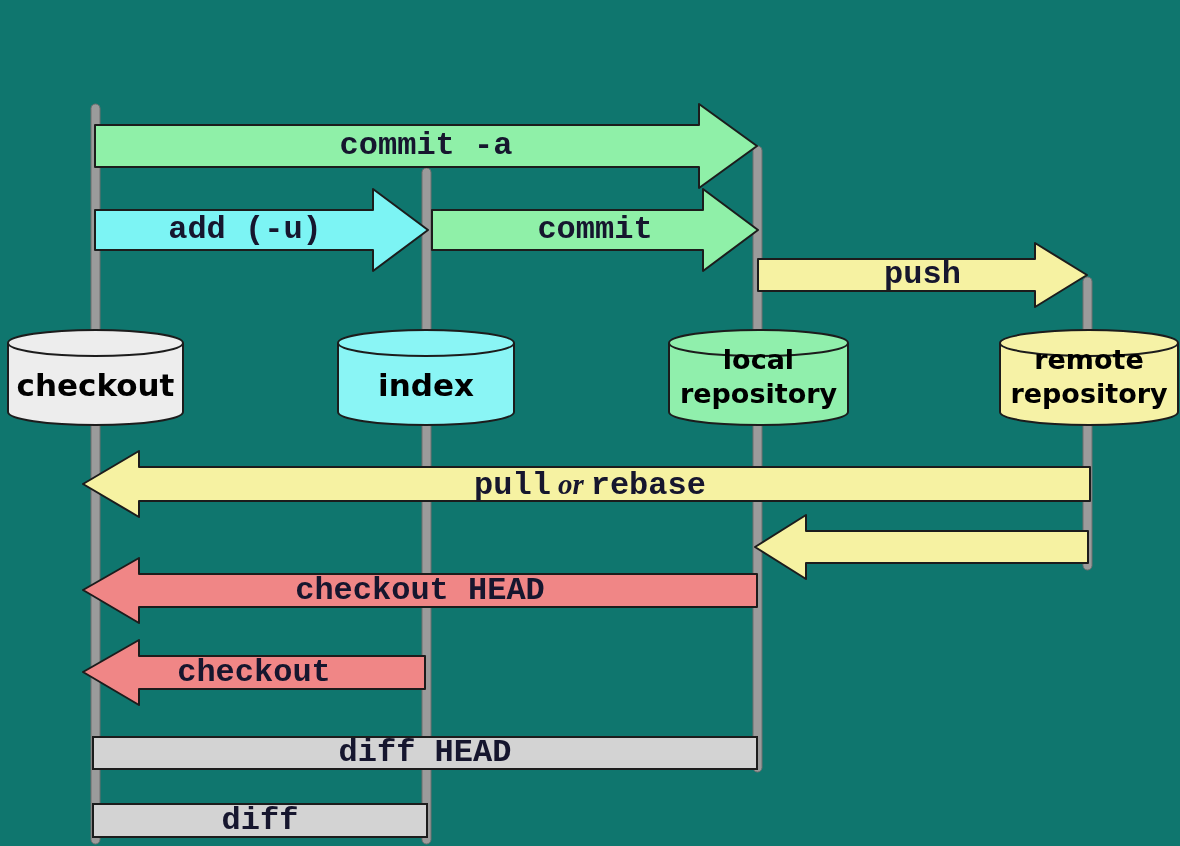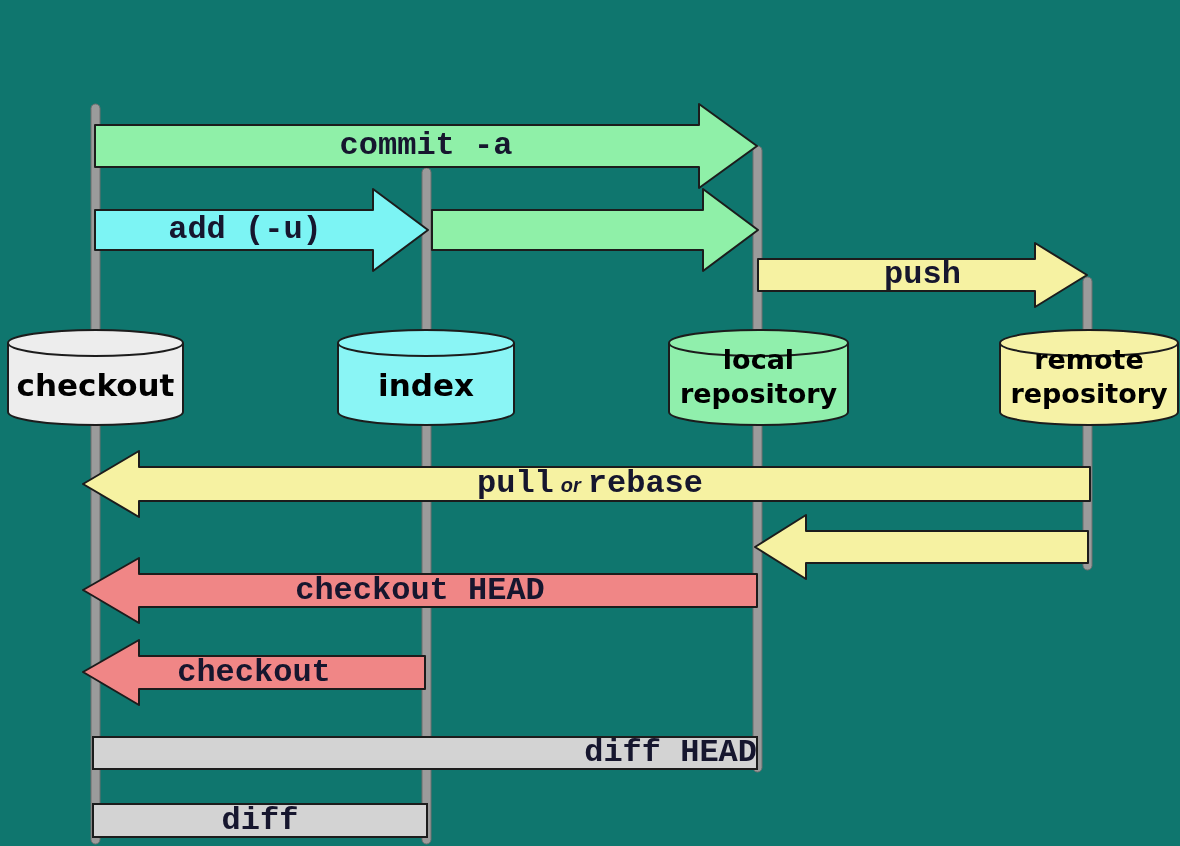--- a/index.html
+++ b/index.html
@@ -7,22 +7,22 @@
     position:relative;width:1180px;height:846px;background:#0f766e;overflow:hidden;
     font-family:"Liberation Sans",sans-serif;
   }
   svg.layer{position:absolute;left:0;top:0;}
   .cmd{
     position:absolute;text-align:center;white-space:nowrap;
     font-family:"Liberation Mono","DejaVu Sans Mono",monospace;
     font-weight:bold;font-size:32px;color:#16162e;
   }
   .cmd .or-word{
-    font-family:Liberation Sans, sans-serif;
-    font-style:italic;font-weight:600;font-size:20px;padding:0 7px;
+    font-family:Liberation Serif, serif;
+    font-style:italic;font-weight:600;font-size:29px;padding:0 7px;
   }
   .node-label{
     position:absolute;text-align:center;color:#000;
     font-family:"DejaVu Sans","Liberation Sans",sans-serif;font-weight:800;
   }
   .node-label.one-line{font-size:31px;line-height:38px;}
   .node-label.two-line{font-size:27px;line-height:34px;}
 </style>
 </head>
 <body>
@@ -61,29 +61,30 @@
       <ellipse cx="758.5" cy="343" rx="89.5" ry="13" stroke="#1c1c1c" stroke-width="2" fill="#90EFAC"></ellipse>
     </g>
     <g>
       <path d="M1000,343 L1000,412 A89,13 0 0 0 1178,412 L1178,343" stroke="#1c1c1c" stroke-width="2" fill="#F6F2A6"></path>
       <ellipse cx="1089" cy="343" rx="89" ry="13" stroke="#1c1c1c" stroke-width="2" fill="#F6F2A6"></ellipse>
     </g>
   </svg>
 
   <div class="cmd" style="left:95px;top:125px;width:662px;height:42px;line-height:42px;">commit -a</div>
   <div class="cmd" style="left:95px;top:210px;width:300px;height:40px;line-height:40px;">add (-u)</div>
+  <div class="cmd" style="left:432px;top:210px;width:326px;height:40px;line-height:40px;">commit</div>
   <div class="cmd" style="left:758px;top:259px;width:329px;height:32px;line-height:32px;">push</div>
 
   <div class="cmd" style="left:120px;top:467px;width:940px;height:34px;line-height:34px;">
     <span>pull</span><span class="or-word">or</span><span>rebase</span>
   </div>
 
   <div class="cmd" style="left:83px;top:574px;width:674px;height:33px;line-height:33px;">checkout HEAD</div>
   <div class="cmd" style="left:83px;top:656px;width:342px;height:33px;line-height:33px;">checkout</div>
-  <div class="cmd" style="left:93px;top:737px;width:664px;height:32px;line-height:32px;text-align:right;">diff HEAD</div>
+  <div class="cmd" style="left:93px;top:737px;width:664px;height:32px;line-height:32px;">diff HEAD</div>
   <div class="cmd" style="left:93px;top:804px;width:334px;height:33px;line-height:33px;">diff</div>
 
   <div class="node-label one-line" style="left:8px;top:366px;width:175px;">checkout</div>
   <div class="node-label one-line" style="left:338px;top:366px;width:176px;">index</div>
   <div class="node-label two-line" style="left:669px;top:343px;width:179px;">
     <div>local</div>
     <div>repository</div>
   </div>
   <div class="node-label two-line" style="left:1000px;top:343px;width:178px;">
     <div>remote</div>

